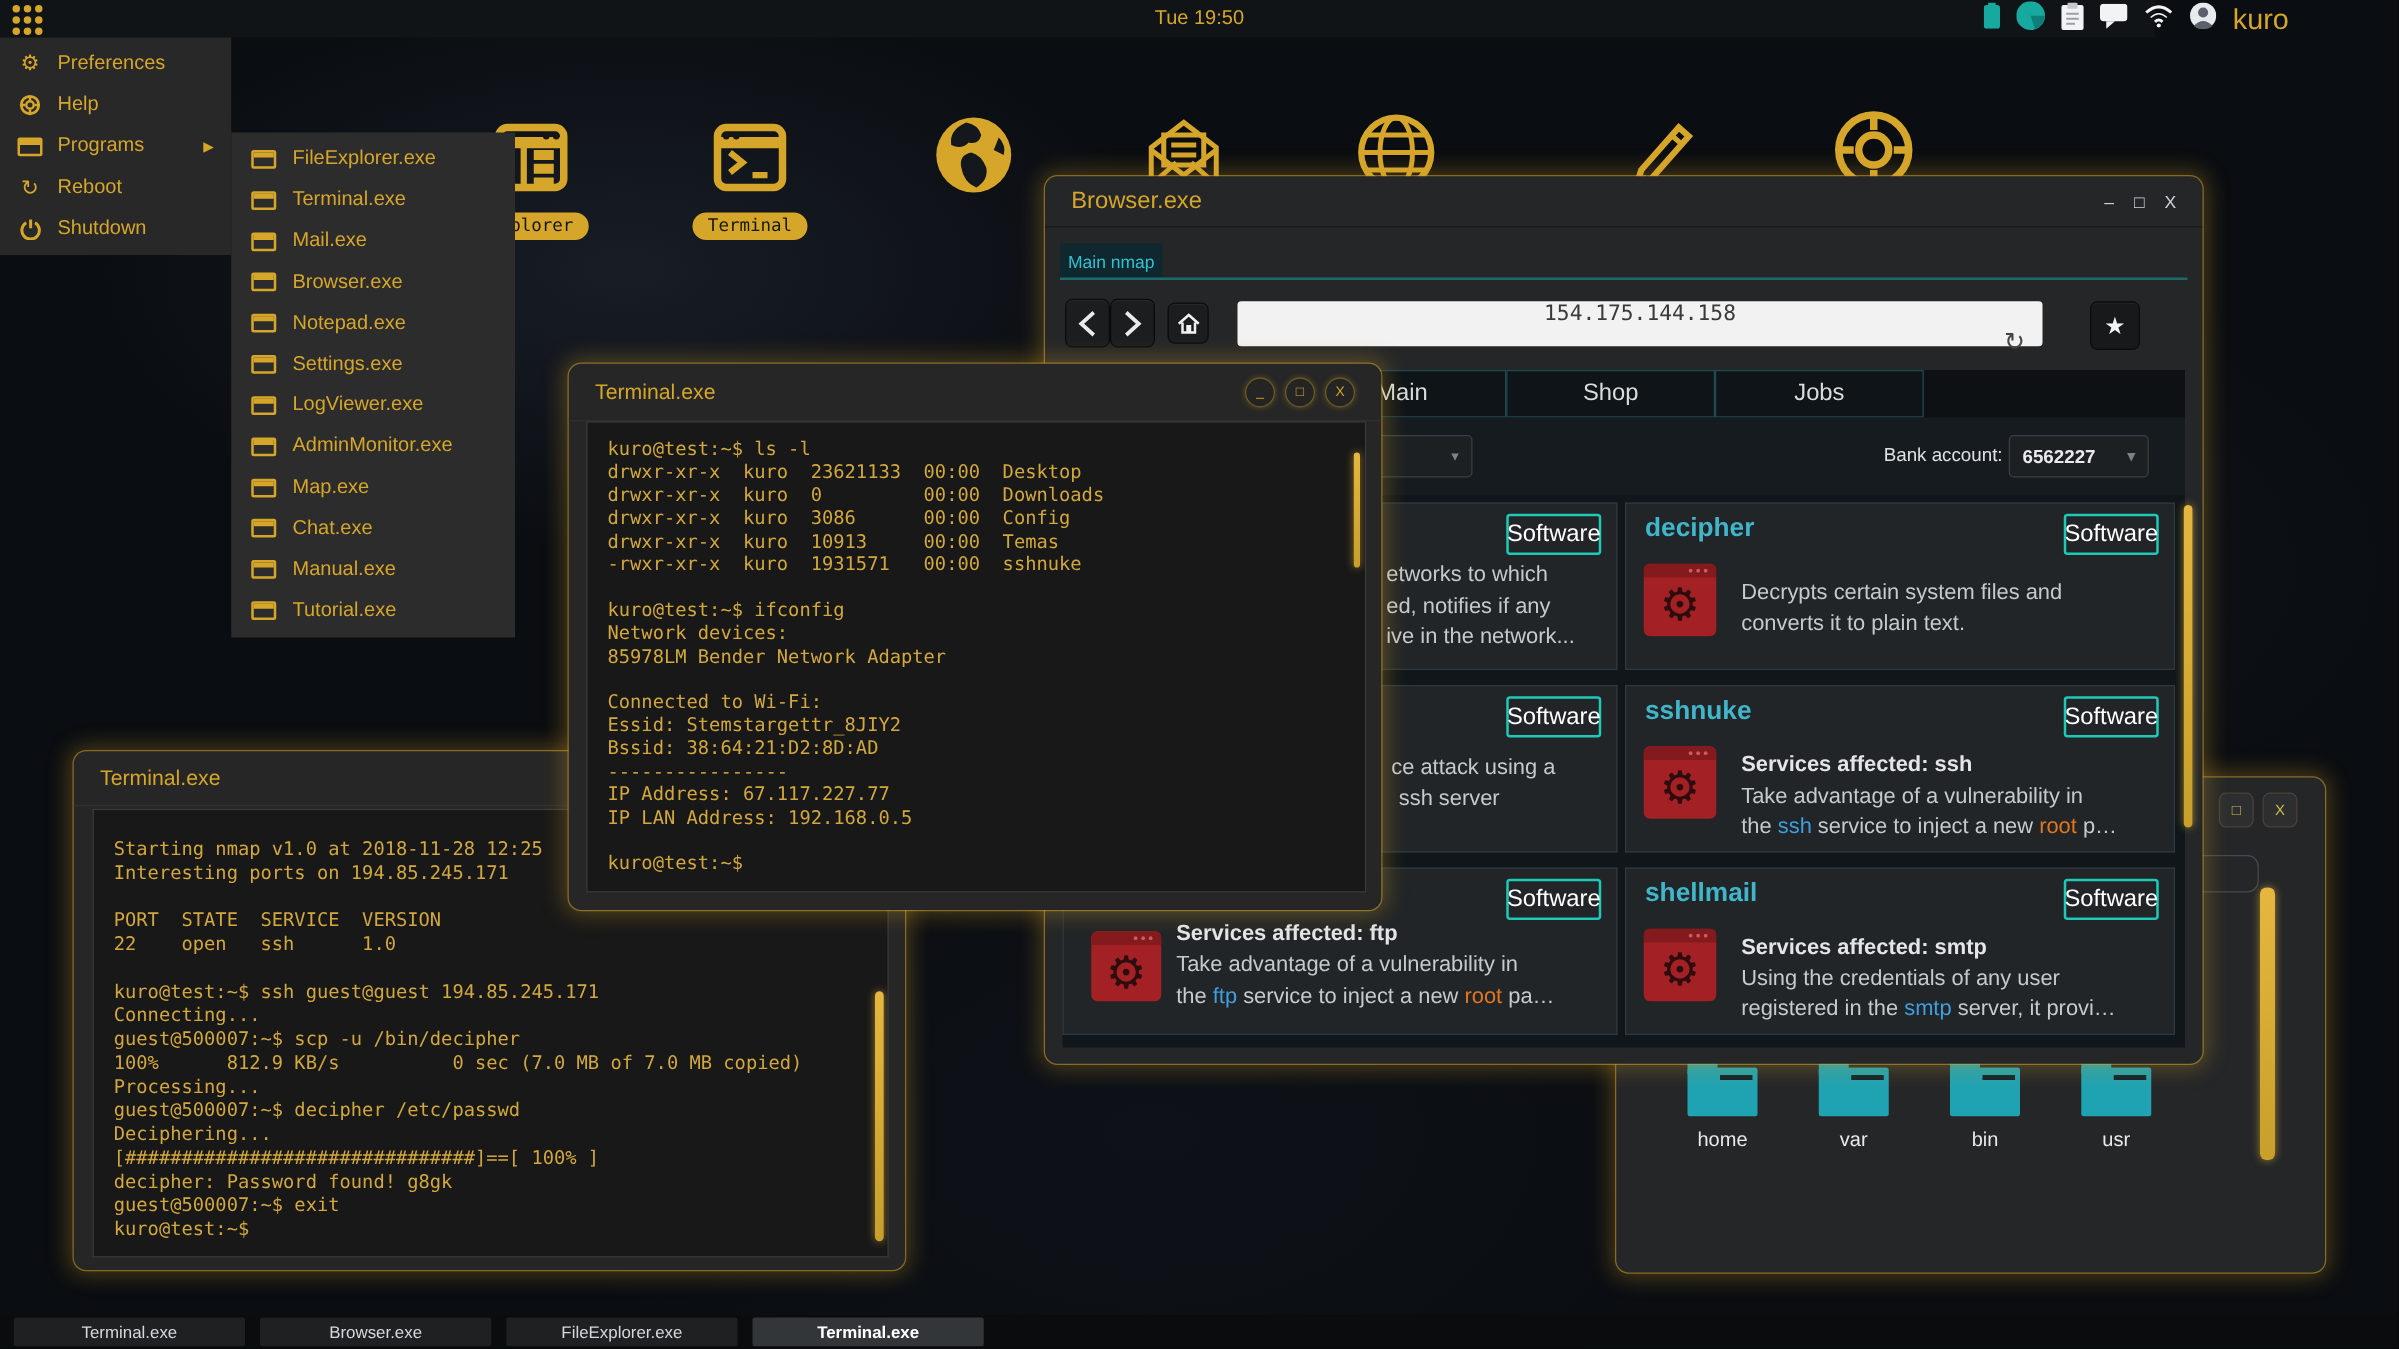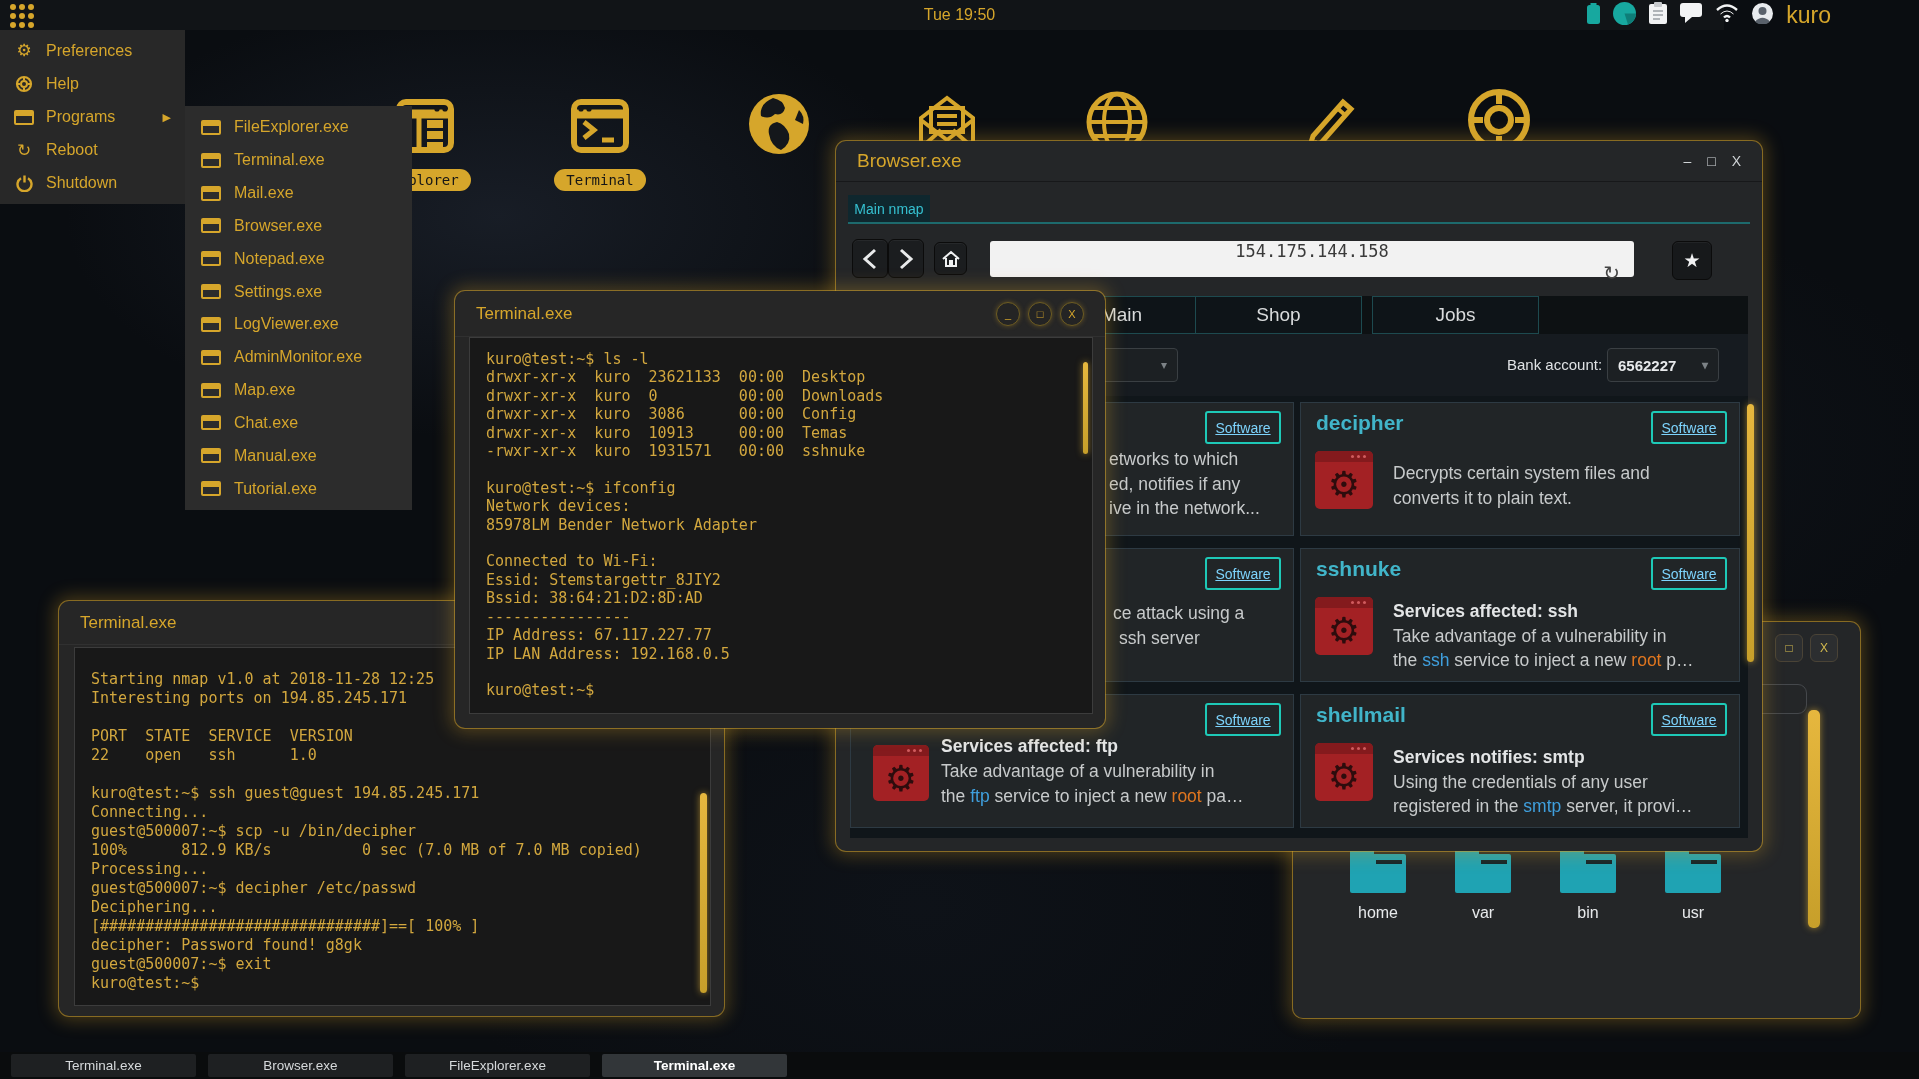--- a/index.html
+++ b/index.html
@@ -61,21 +61,21 @@
   .ntab{position:absolute;top:0;height:38px;background:#0e1418;border:1px solid #1d4a4f;box-sizing:border-box;
     color:#d9dbdc;font-size:19px;display:flex;align-items:center;justify-content:center;}
   #bankrow{position:absolute;left:0;right:0;top:38px;height:62px;background:#161b20;}
   .ddown{position:absolute;background:#1c2023;border:1px solid #3a3f43;border-radius:4px;
     display:flex;align-items:center;color:#e8eaec;font-size:15px;padding:0 10px;box-sizing:border-box;}
   .ddown .chev{margin-left:auto;color:#7c8286;font-size:12px;}
   .banklbl{position:absolute;color:#dfe2e4;font-size:15px;}
   .card{position:absolute;background:#212527;border:1px solid #2d3a43;box-sizing:border-box;}
   .ctitle{position:absolute;left:15px;top:8px;color:#41b5c9;font-size:21px;font-weight:bold;}
   .badge{position:absolute;right:12px;top:8px;width:72px;height:29px;border:2px solid #1ec9b7;border-radius:3px;
-    color:#7dd3fc;font-size:14px;display:flex;align-items:center;justify-content:center;text-decoration:underline;}
+    color:#ffffff;font-size:19px;display:flex;align-items:center;justify-content:center;}
   .appico{position:absolute;width:58px;height:58px;background:#a32124;border-radius:5px;overflow:hidden;}
   .appico::before{content:"";position:absolute;left:0;top:0;right:0;height:11px;background:#841a1d;}
   .appico::after{content:"";position:absolute;top:4px;right:7px;width:3px;height:3px;border-radius:50%;
     background:#cf5b5e;box-shadow:-6px 0 #cf5b5e,-12px 0 #cf5b5e;}
   .appico .gear{position:absolute;left:0;top:8px;width:100%;height:50px;display:flex;align-items:center;justify-content:center;
     color:#2d0c0d;font-size:36px;font-family:"DejaVu Sans",sans-serif;}
   .cdesc{position:absolute;color:#c7cacb;font-size:17.5px;line-height:24.5px;}
   .cdesc .b{color:#e3e5e6;font-weight:bold;}
   
   .sqbtn{position:absolute;width:26px;height:26px;border-radius:6px;background:#2c2e30;border:1px solid #4a4336;
@@ -230,21 +230,21 @@
       <span class="rf">↻</span>
     </div>
     <div class="navbtn" style="left:836px;top:100px;width:38px;height:37px;background:#17191b;">
       <span style="color:#f2f3f4;font-size:19px;">★</span>
     </div>
 
     <div id="bpanel" style="left:14px;top:155px;width:898px;height:542px;">
 
       <div class="abs" style="left:0;top:0;width:898px;height:38px;background:#0d1113;"></div>
       <div class="ntab" style="left:188px;width:167px;">Main</div>
-      <div class="ntab" style="left:345px;width:167px;">Shop</div>
+      <div class="ntab" style="left:355px;width:167px;">Shop</div>
       <div class="ntab" style="left:522px;width:167px;">Jobs</div>
 
       <div id="bankrow">
         <div class="ddown" style="left:190px;top:14px;width:138px;height:34px;">
           <span class="chev">▾</span>
         </div>
         <div class="banklbl" style="left:657px;top:22px;">Bank account:</div>
         <div class="ddown" style="left:757px;top:14px;width:112px;height:34px;font-weight:bold;">
           <span>6562227</span>
           <span class="chev">▾</span>
@@ -309,21 +309,21 @@
             <div><span>the </span><span style="color: rgb(63, 159, 221);">ssh</span><span> service to inject a new </span><span style="color: rgb(224, 118, 31);">root</span><span> p…</span></div>
           </div>
         </div>
         <div class="card" style="left:450px;top:298px;width:440px;height:134px;">
           <div class="ctitle">shellmail</div>
           <div class="badge">Software</div>
           <div class="appico" style="left:14px;top:48px;">
               <span class="gear">⚙</span>
             </div>
           <div class="cdesc" style="left:92px;top:50px;">
-            <div class="b">Services notifies: smtp</div>
+            <div class="b">Services affected: smtp</div>
             <div><span>Using the credentials of any user</span></div>
             <div><span>registered in the </span><span style="color: rgb(63, 159, 221);">smtp</span><span> server, it provi…</span></div>
           </div>
         </div>
         <div class="goldbar" style="left:897px;top:8px;width:7px;height:258px;"></div>
       </div>
     </div>
   </div>
 
   <div class="window" style="left:59px;top:601px;width:665px;height:415px;background:#262626;z-index:4;">

